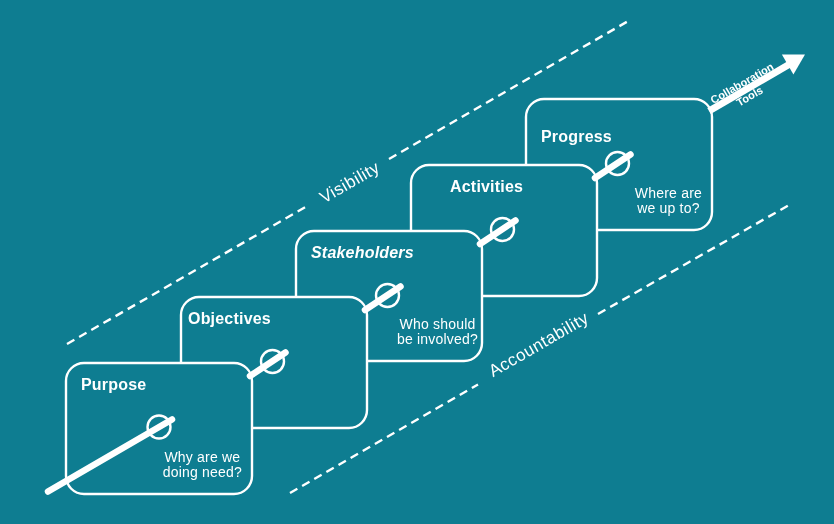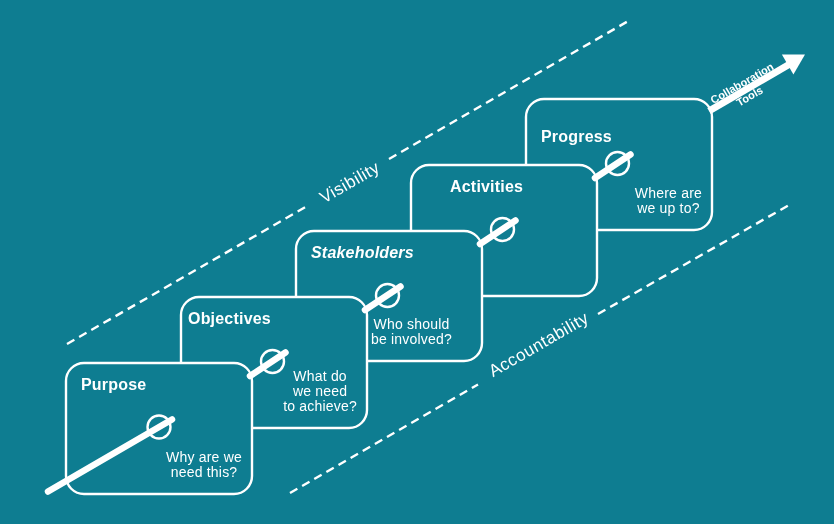--- a/index.html
+++ b/index.html
@@ -105,25 +105,22 @@
     </g>
   </svg>
 
   <div class="txt card-title" style="left:81px;  top:376px;">Purpose</div>
   <div class="txt card-title" style="left:188px; top:310px;">Objectives</div>
   <div class="txt card-title" style="left:311px; top:244px;font-style:italic;">Stakeholders</div>
   <div class="txt card-title" style="left:450px; top:178px;">Activities</div>
   <div class="txt card-title" style="left:541px; top:112px;margin-top:16px;">Progress</div>
 
   <div class="txt card-question" style="right:592px; bottom:44px;">Why are we
-need this?</div>
-  <div class="txt card-question" style="right:477px; bottom:110px;">What do
-we need
-to achieve?</div>
-  <div class="txt card-question" style="right:382px; bottom:177px;">Who should
+doing need?</div>
+  <div class="txt card-question" style="right:356px; bottom:177px;">Who should
 be involved?</div>
   <div class="txt card-question" style="right:132px; bottom:308px;">Where are
 we up to?</div>
 
   <div class="txt axis-label" style="left:350px; top:183px;">Visibility</div>
   <div class="txt axis-label" style="left:539px; top:345px;">Accountability</div>
   <div class="txt arrow-label" style="left:746px; top:90px;">Collaboration
 Tools</div>
 
 </div>

